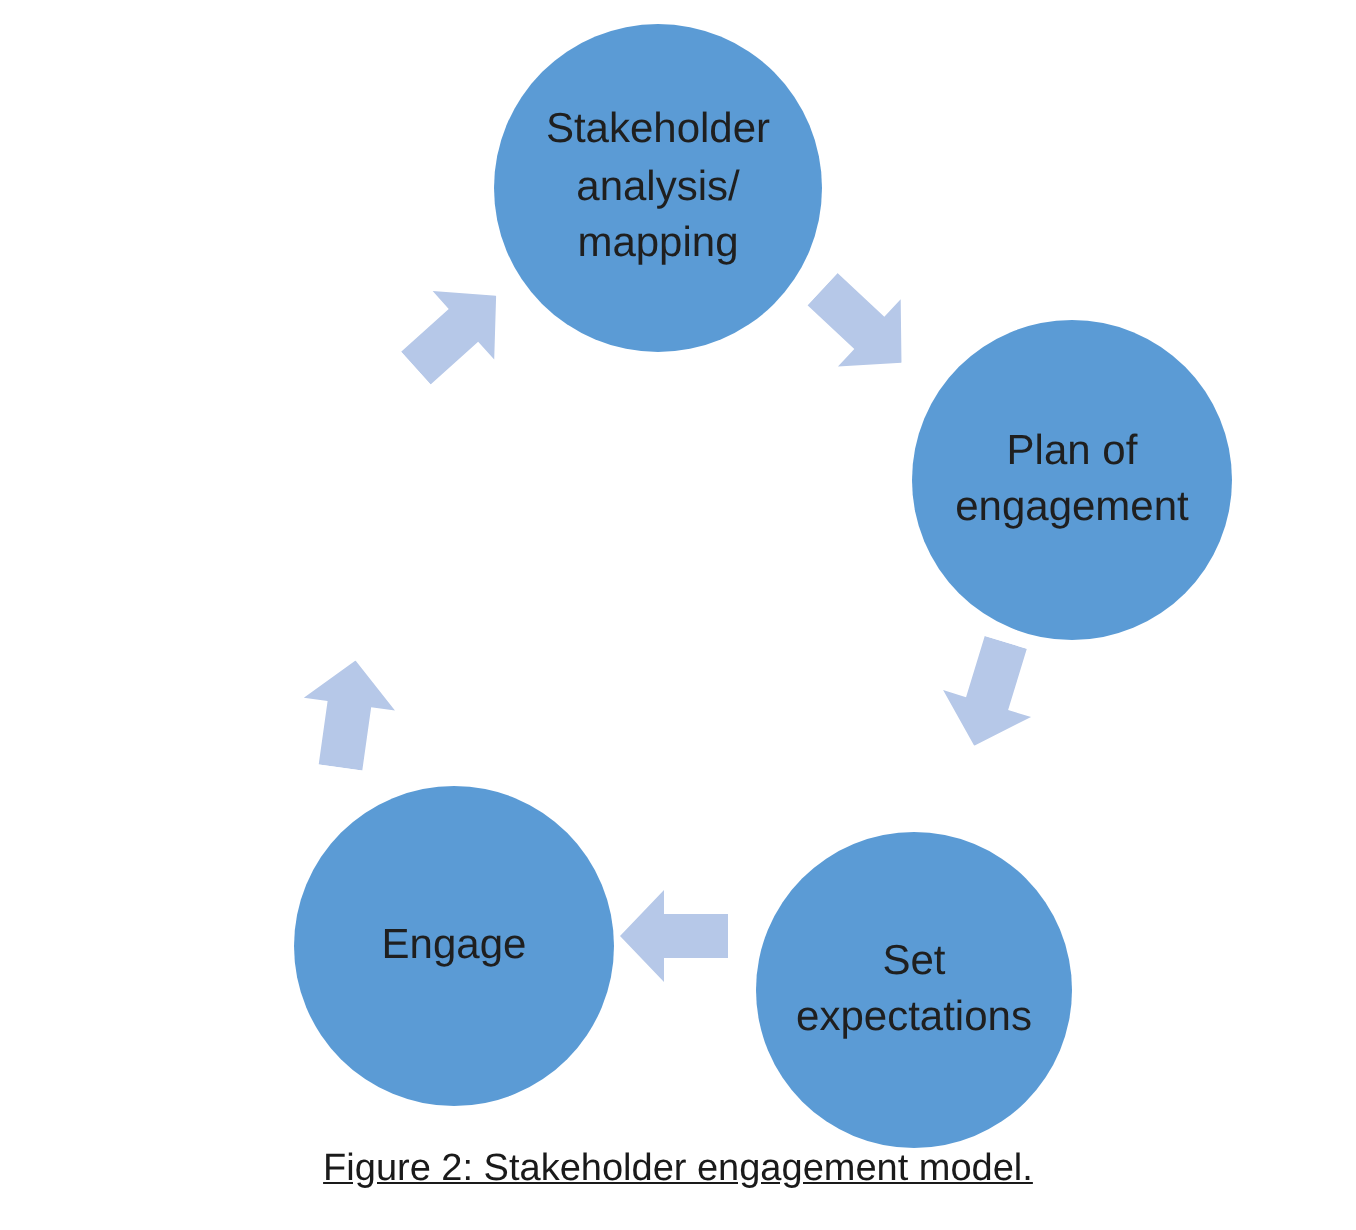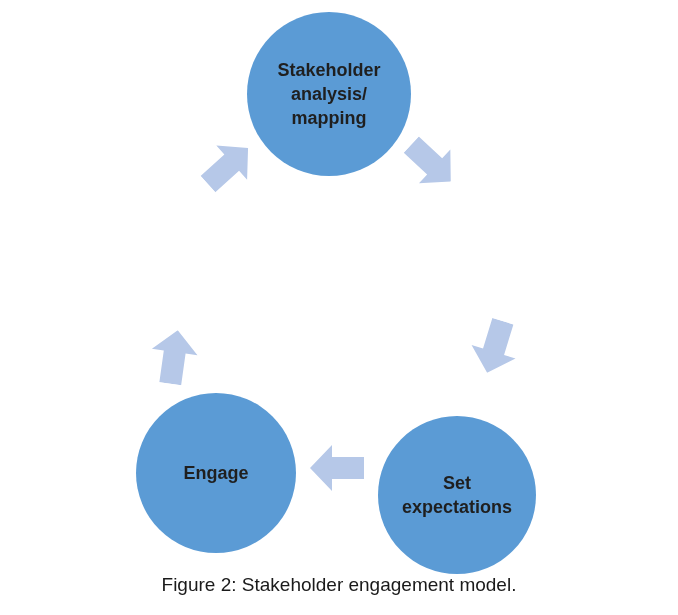--- a/index.html
+++ b/index.html
@@ -24,30 +24,30 @@
     position: absolute;
     border-radius: 50%;
     background: var(--node-fill);
     display: flex;
     align-items: center;
     justify-content: center;
     text-align: center;
   }
   .node-label {
     white-space: pre-line;
-    font-weight: bold;
-    font-size: 18px;
+    font-weight: normal;
+    font-size: 21px;
     line-height: 1.35;
     color: var(--node-text);
     padding: 0 10px;
   }
   .node-1 { left: 247px; top: 12px;  width: 164px; height: 164px; }
   .node-2 { left: 456px; top: 160px; width: 160px; height: 160px; }
   .node-3 { left: 378px; top: 416px; width: 158px; height: 158px; }
-  .node-4 { left: 136px; top: 393px; width: 160px; height: 160px; }
+  .node-4 { left: 147px; top: 393px; width: 160px; height: 160px; }
   .node-5 { left: 58px;  top: 158px; width: 160px; height: 160px; }
   .arrow {
     position: absolute;
     width: 50px;
     height: 54px;
     color: var(--arrow-fill);
   }
   .arrow-1 { left: 406px; top: 136px; transform: rotate(133deg); }
   .arrow-2 { left: 470px; top: 320px; transform: rotate(197deg); }
   .arrow-3 { left: 312px; top: 441px; transform: rotate(270deg); }
@@ -55,34 +55,39 @@
   .arrow-5 { left: 203px; top: 139px; transform: rotate(48deg); }
   .caption {
     position: absolute;
     left: 0;
     right: 0;
     top: 574px;
     text-align: center;
     font-size: 19px;
     font-weight: normal;
     color: var(--caption-text);
+    text-decoration: underline;
   }
 </style>
 </head>
 <body>
 
 <div class="canvas">
   <div class="cycle">
 
     <div class="node node-1">
       <span class="node-label">Stakeholder
 analysis/
 mapping</span>
     </div>
 
+    <div class="node node-2">
+      <span class="node-label">Plan of
+engagement</span>
+    </div>
 
     <div class="node node-3">
       <span class="node-label">Set
 expectations</span>
     </div>
 
     <div class="node node-4">
       <span class="node-label">Engage</span>
     </div>
 

